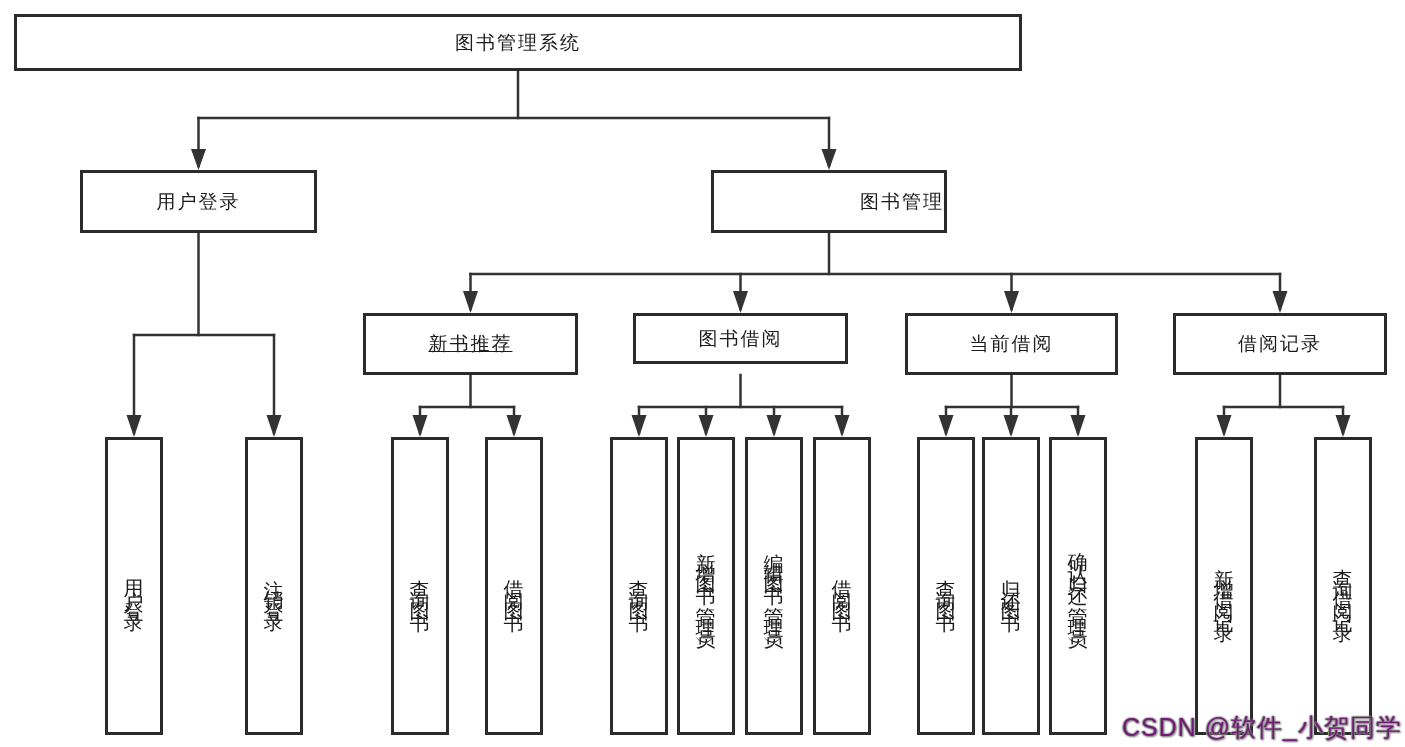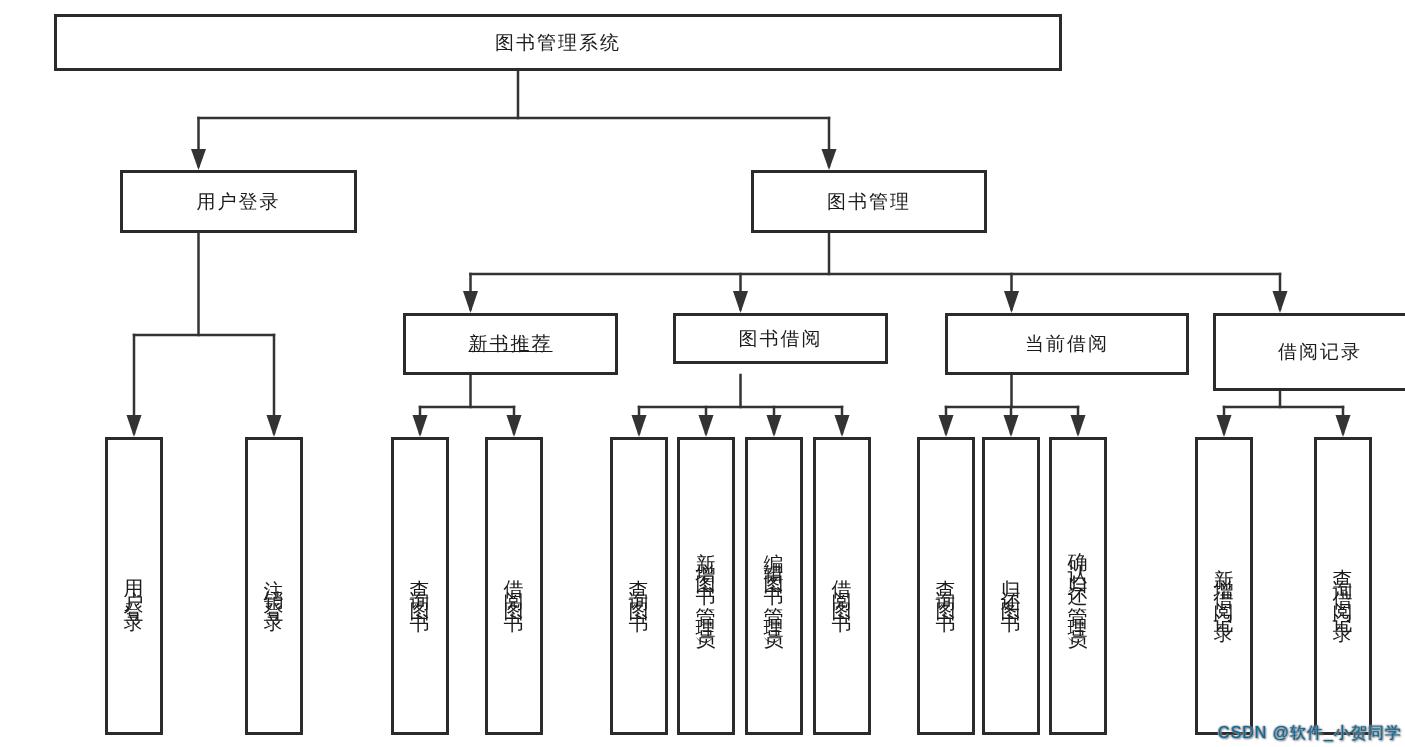--- a/index.html
+++ b/index.html
@@ -4,34 +4,34 @@
 <style>
   html,body{margin:0;padding:0;background:#ffffff;}
   #stage{
     position:relative;width:1405px;height:747px;background:#ffffff;overflow:hidden;
     font-family:"Liberation Sans",sans-serif;
   }
   #wires{position:absolute;left:0;top:0;width:1405px;height:747px;}
   .node{
     position:absolute;box-sizing:border-box;border:3px solid #2b2b2b;background:#ffffff;
     display:flex;align-items:center;justify-content:center;
-    font-size:19px;color:#1b1b1b;letter-spacing:2px;white-space:nowrap;margin-left:40px;
+    font-size:19px;color:#1b1b1b;letter-spacing:2px;white-space:nowrap;
   }
   .vnode{
     position:absolute;box-sizing:border-box;border:3px solid #2b2b2b;background:#ffffff;
     top:437px;width:58px;height:298px;
     display:flex;align-items:center;justify-content:center;
   }
   .vnode .vtext{
     writing-mode:vertical-rl;text-orientation:mixed;
     font-size:20px;color:#1b1b1b;letter-spacing:11px;line-height:1;
   }
   #watermark{
     position:absolute;right:3px;bottom:3px;
-    font-size:16px;letter-spacing:1px;color:#0369a1;
+    font-size:25px;letter-spacing:1px;color:#701a75;
     text-shadow:0 0 2px #8a8a8a,0 0 2px #8a8a8a,1px 1px 2px #777777,-1px 0 1px #9a9a9a;
     white-space:nowrap;
   }
 </style>
 </head>
 <body>
 
 <div id="stage">
 
   <svg id="wires" viewBox="0 0 1405 747" xmlns="http://www.w3.org/2000/svg">
@@ -100,34 +100,34 @@
     </g>
   </svg>
 
   <div class="node" style="left:14px;top:14px;width:1008px;height:57px;">
     <span>图书管理系统</span>
   </div>
 
   <div class="node" style="left:80px;top:170px;width:237px;height:63px;">
     <span>用户登录</span>
   </div>
-  <div class="node" style="left:711px;top:170px;width:236px;height:63px;">
+  <div class="node" style="left:711px;top:170px;width:236px;height:63px;justify-content:flex-end;">
     <span>图书管理</span>
   </div>
 
   <div class="node" style="left:363px;top:313px;width:215px;height:62px;text-decoration:underline;">
     <span>新书推荐</span>
   </div>
   <div class="node" style="left:633px;top:313px;width:215px;height:51px;">
     <span>图书借阅</span>
   </div>
-  <div class="node" style="left:905px;top:313px;width:244px;height:62px;">
+  <div class="node" style="left:905px;top:313px;width:213px;height:62px;">
     <span>当前借阅</span>
   </div>
-  <div class="node" style="left:1173px;top:313px;width:214px;height:78px;">
+  <div class="node" style="left:1173px;top:313px;width:214px;height:62px;">
     <span>借阅记录</span>
   </div>
 
   <div class="vnode" style="left:105px;">
     <span class="vtext">用户登录</span>
   </div>
   <div class="vnode" style="left:245px;">
     <span class="vtext">注销登录</span>
   </div>
 

